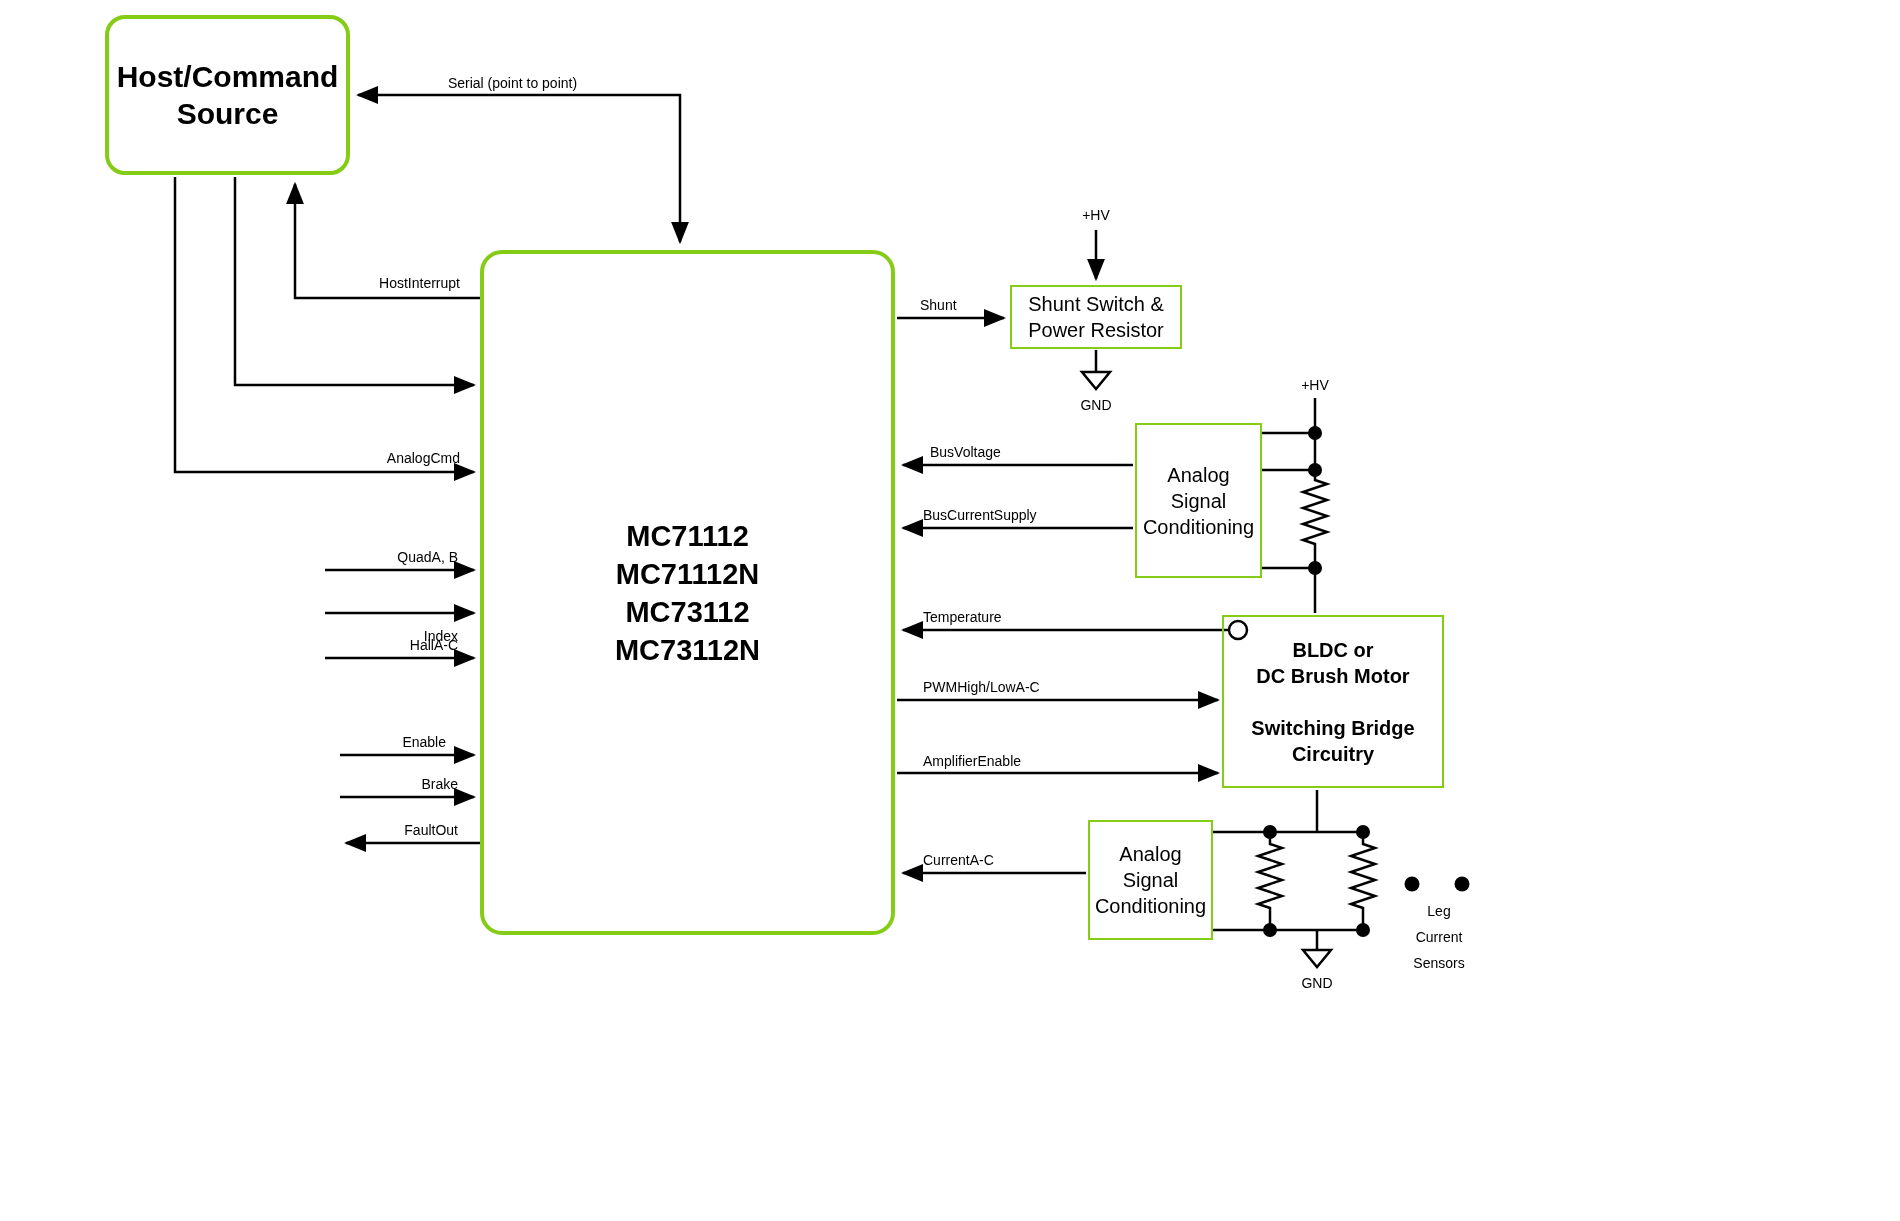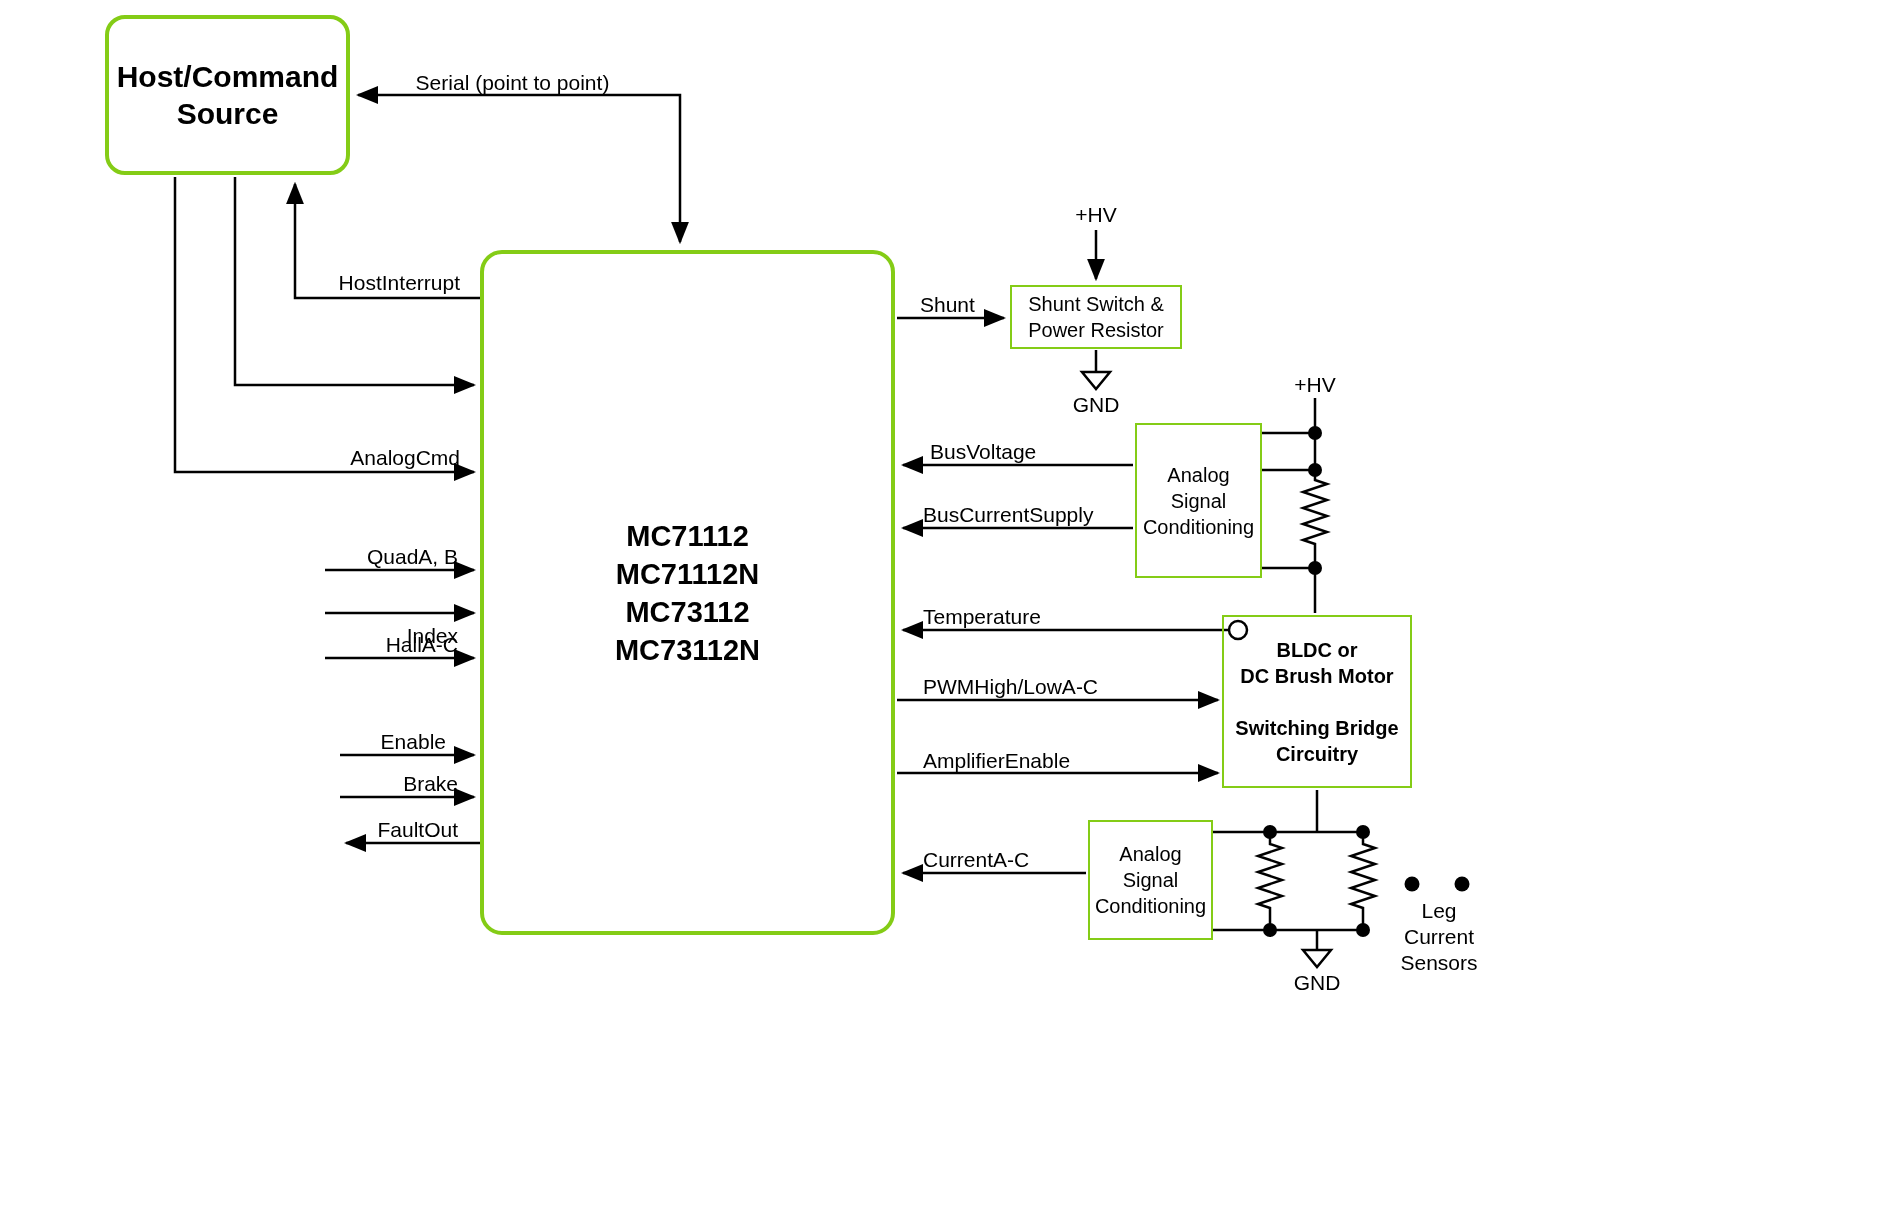--- a/index.html
+++ b/index.html
@@ -12,21 +12,21 @@
   .hollow { fill: #fff; stroke: #000; stroke-width: 2.5; }
   .box { position: absolute; border: 2px solid #84cc16; background: #fff;
          display: flex; flex-direction: column; align-items: center; justify-content: center;
          text-align: center; font-size: 20px; line-height: 26px; }
   .box.thick { border-width: 4px; background: #fff; }
   .box.transparent { background: transparent; }
   .host { border-radius: 20px; font-weight: bold; font-size: 30px; line-height: 37px; }
   .ic { border-radius: 22px; font-weight: bold; font-size: 29px; line-height: 38px; }
   .motor { font-weight: bold; }
   .spacer { display: block; height: 26px; }
-  .lbl { position: absolute; font-size: 21px; line-height: 26px; white-space: nowrap; }
+  .lbl { position: absolute; font-size: 14px; line-height: 26px; white-space: nowrap; }
   .lbl.wrap { white-space: normal; }
   .right { text-align: right; }
   .center { text-align: center; }
 </style>
 </head>
 <body>
 
 <div class="canvas">
 
   <svg class="wires" width="1900" height="1221" viewBox="0 0 1900 1221">
@@ -103,21 +103,21 @@
     <span>Shunt Switch &amp;</span>
     <span>Power Resistor</span>
   </div>
 
   <div class="box" style="left:1135px; top:423px; width:127px; height:155px;">
     <span>Analog</span>
     <span>Signal</span>
     <span>Conditioning</span>
   </div>
 
-  <div class="box motor transparent" style="left:1222px; top:615px; width:190px; height:173px;">
+  <div class="box motor transparent" style="left:1222px; top:615px; width:222px; height:173px;">
     <span>BLDC or</span>
     <span>DC Brush Motor</span>
     <span class="spacer"></span>
     <span>Switching Bridge</span>
     <span>Circuitry</span>
   </div>
 
   <div class="box" style="left:1088px; top:820px; width:125px; height:120px;">
     <span>Analog</span>
     <span>Signal</span>

